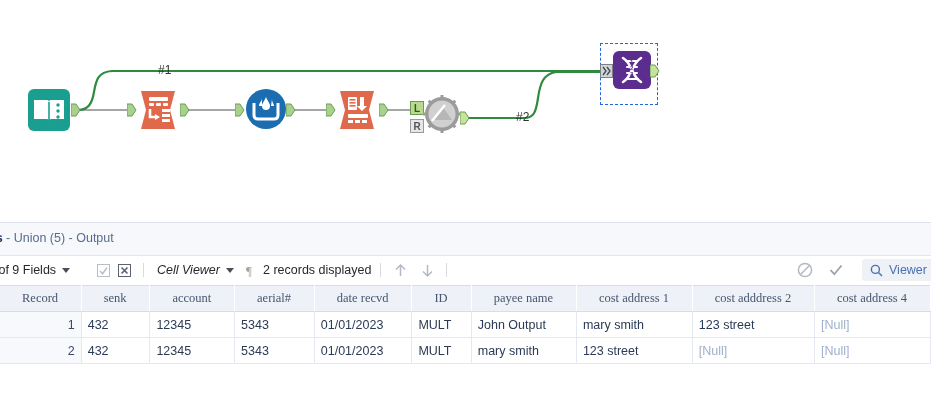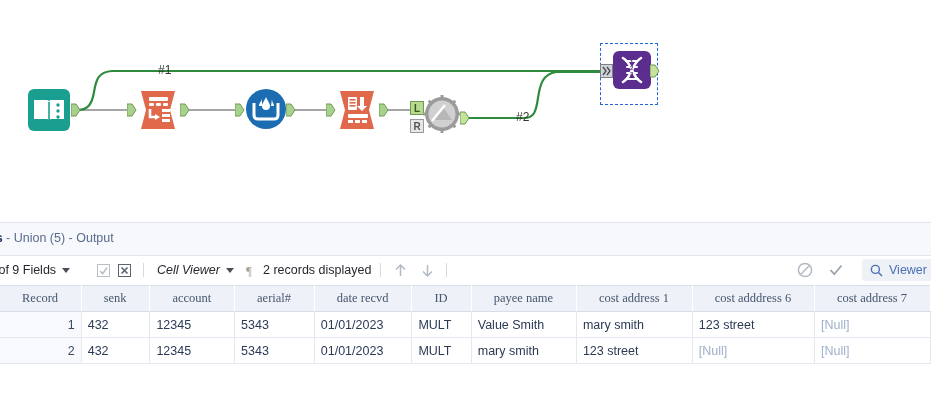--- a/index.html
+++ b/index.html
@@ -333,33 +333,33 @@
         <thead>
           <tr id="hrow">
               <th class="rechead" style="width: 65px;">Record</th>
               <th style="width: 63px;">senk</th>
               <th style="width: 77px;">account</th>
               <th style="width: 70px;">aerial#</th>
               <th style="width: 98px; margin-left: 40px;">date recvd</th>
               <th style="width: 70px;">ID</th>
               <th style="width: 99px; margin-left: 16px;">payee name</th>
               <th style="width: 110px;">cost address 1</th>
-              <th style="width: 114px;">cost adddress 6</th>
-              <th style="width: 112px;">cost address 7</th>
+              <th style="width: 114px;">cost adddress 2</th>
+              <th style="width: 112px;">cost address 4</th>
             </tr>
         </thead>
         <tbody id="tbody">
             <tr>
               <td class="recnum" style="width: 65px;">1</td>
               <td class="" style="width: 63px;">432</td>
               <td class="" style="width: 77px;">12345</td>
               <td class="" style="width: 70px;">5343</td>
               <td class="" style="width: 98px;">01/01/2023</td>
               <td class="" style="width: 70px;">MULT</td>
-              <td class="" style="width: 99px;">Value Smith</td>
+              <td class="" style="width: 99px;">John Output</td>
               <td class="" style="width: 110px;">mary smith</td>
               <td class="" style="width: 114px;">123 street</td>
               <td class="nullv" style="width: 112px;">[Null]</td>
             </tr>
             <tr>
               <td class="recnum" style="width: 65px;">2</td>
               <td class="" style="width: 63px;">432</td>
               <td class="" style="width: 77px;">12345</td>
               <td class="" style="width: 70px;">5343</td>
               <td class="" style="width: 98px;">01/01/2023</td>

